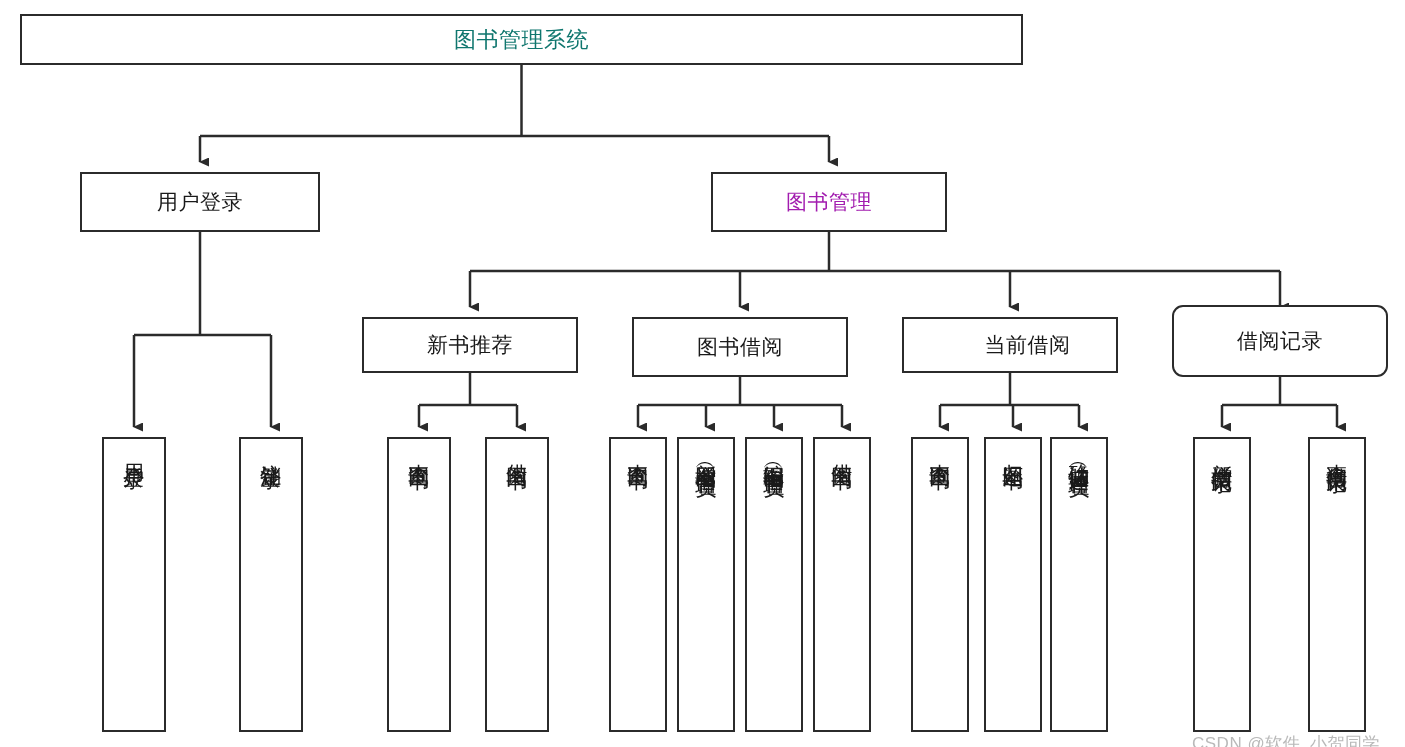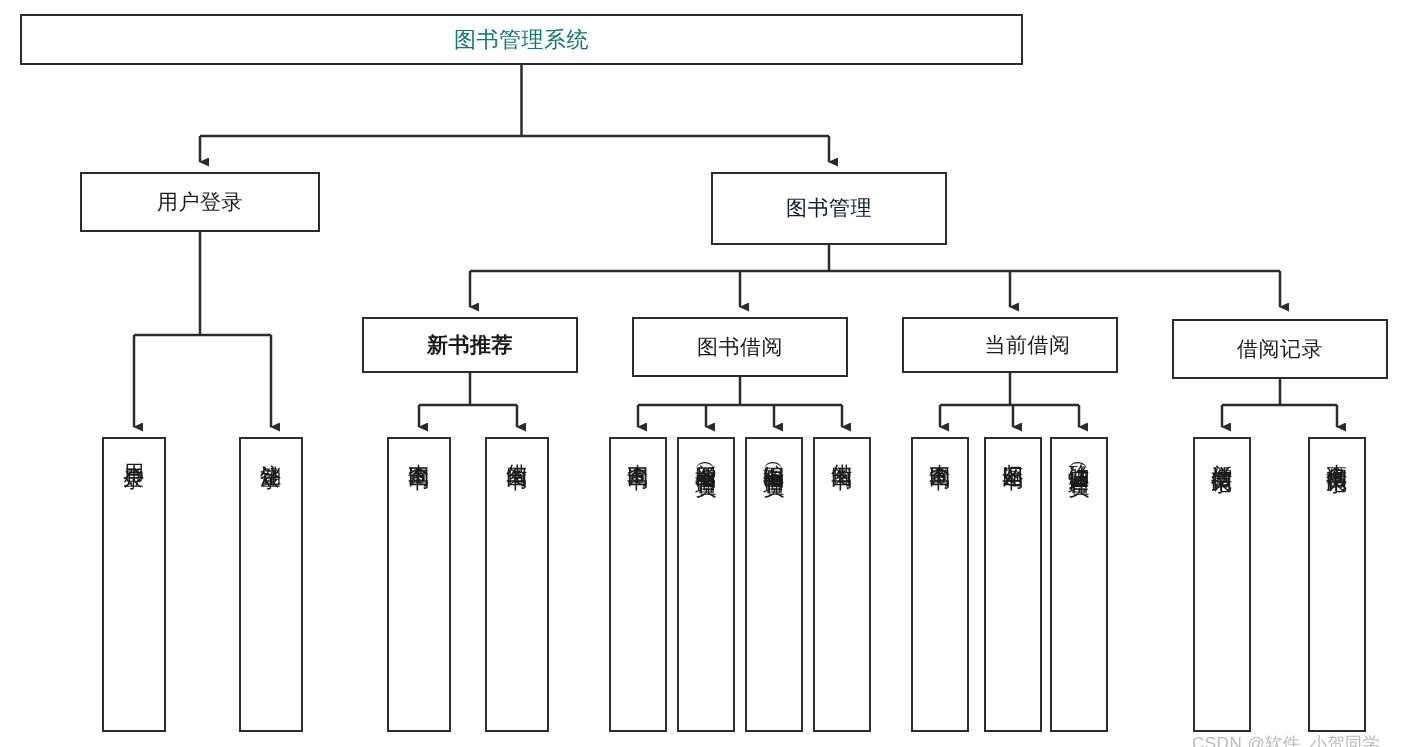--- a/index.html
+++ b/index.html
@@ -118,33 +118,33 @@
       </g>
   </svg>
 
   <div id="nodes">
       <div class="node horiz root" style="left: 20px; top: 14px; width: 1003px; height: 51px; border-color: rgb(43, 43, 43); color: #0f766e;">
         <span class="label">图书管理系统</span>
       </div>
       <div class="node horiz" style="left: 80px; top: 172px; width: 240px; height: 60px; border-color: rgb(43, 43, 43); color: rgb(26, 26, 26);">
         <span class="label">用户登录</span>
       </div>
-      <div class="node horiz" style="left: 711px; top: 172px; width: 236px; height: 73px; border-color: rgb(43, 43, 43); color: #0f172a;">
+      <div class="node horiz" style="left: 711px; top: 172px; width: 236px; height: 60px; border-color: rgb(43, 43, 43); color: #a21caf;">
         <span class="label">图书管理</span>
       </div>
-      <div class="node horiz" style="left: 362px; top: 317px; width: 216px; height: 56px; border-color: rgb(43, 43, 43); color: rgb(26, 26, 26); font-weight: bold;">
+      <div class="node horiz" style="left: 362px; top: 317px; width: 216px; height: 56px; border-color: rgb(43, 43, 43); color: rgb(26, 26, 26);">
         <span class="label">新书推荐</span>
       </div>
       <div class="node horiz" style="left: 632px; top: 317px; width: 216px; height: 60px; border-color: rgb(43, 43, 43); color: rgb(26, 26, 26);">
         <span class="label">图书借阅</span>
       </div>
       <div class="node horiz" style="left: 902px; top: 317px; width: 216px; height: 56px; border-color: rgb(43, 43, 43); color: rgb(26, 26, 26); padding-left: 35px;">
         <span class="label">当前借阅</span>
       </div>
-      <div class="node horiz" style="left: 1172px; top: 319px; width: 216px; height: 60px; border-color: rgb(43, 43, 43); color: rgb(26, 26, 26);">
+      <div class="node horiz" style="left: 1172px; top: 305px; width: 216px; height: 72px; border-color: rgb(43, 43, 43); color: rgb(26, 26, 26); border-radius: 11px;">
         <span class="label">借阅记录</span>
       </div>
       <div class="node vert" style="left: 102px; top: 437px; width: 64px; height: 295px; border-color: rgb(43, 43, 43); color: rgb(26, 26, 26);">
         <span class="label">用户登录</span>
       </div>
       <div class="node vert" style="left: 239px; top: 437px; width: 64px; height: 295px; border-color: rgb(43, 43, 43); color: rgb(26, 26, 26);">
         <span class="label">注销登录</span>
       </div>
       <div class="node vert" style="left: 387px; top: 437px; width: 64px; height: 295px; border-color: rgb(43, 43, 43); color: rgb(26, 26, 26);">
         <span class="label">查询图书</span>

